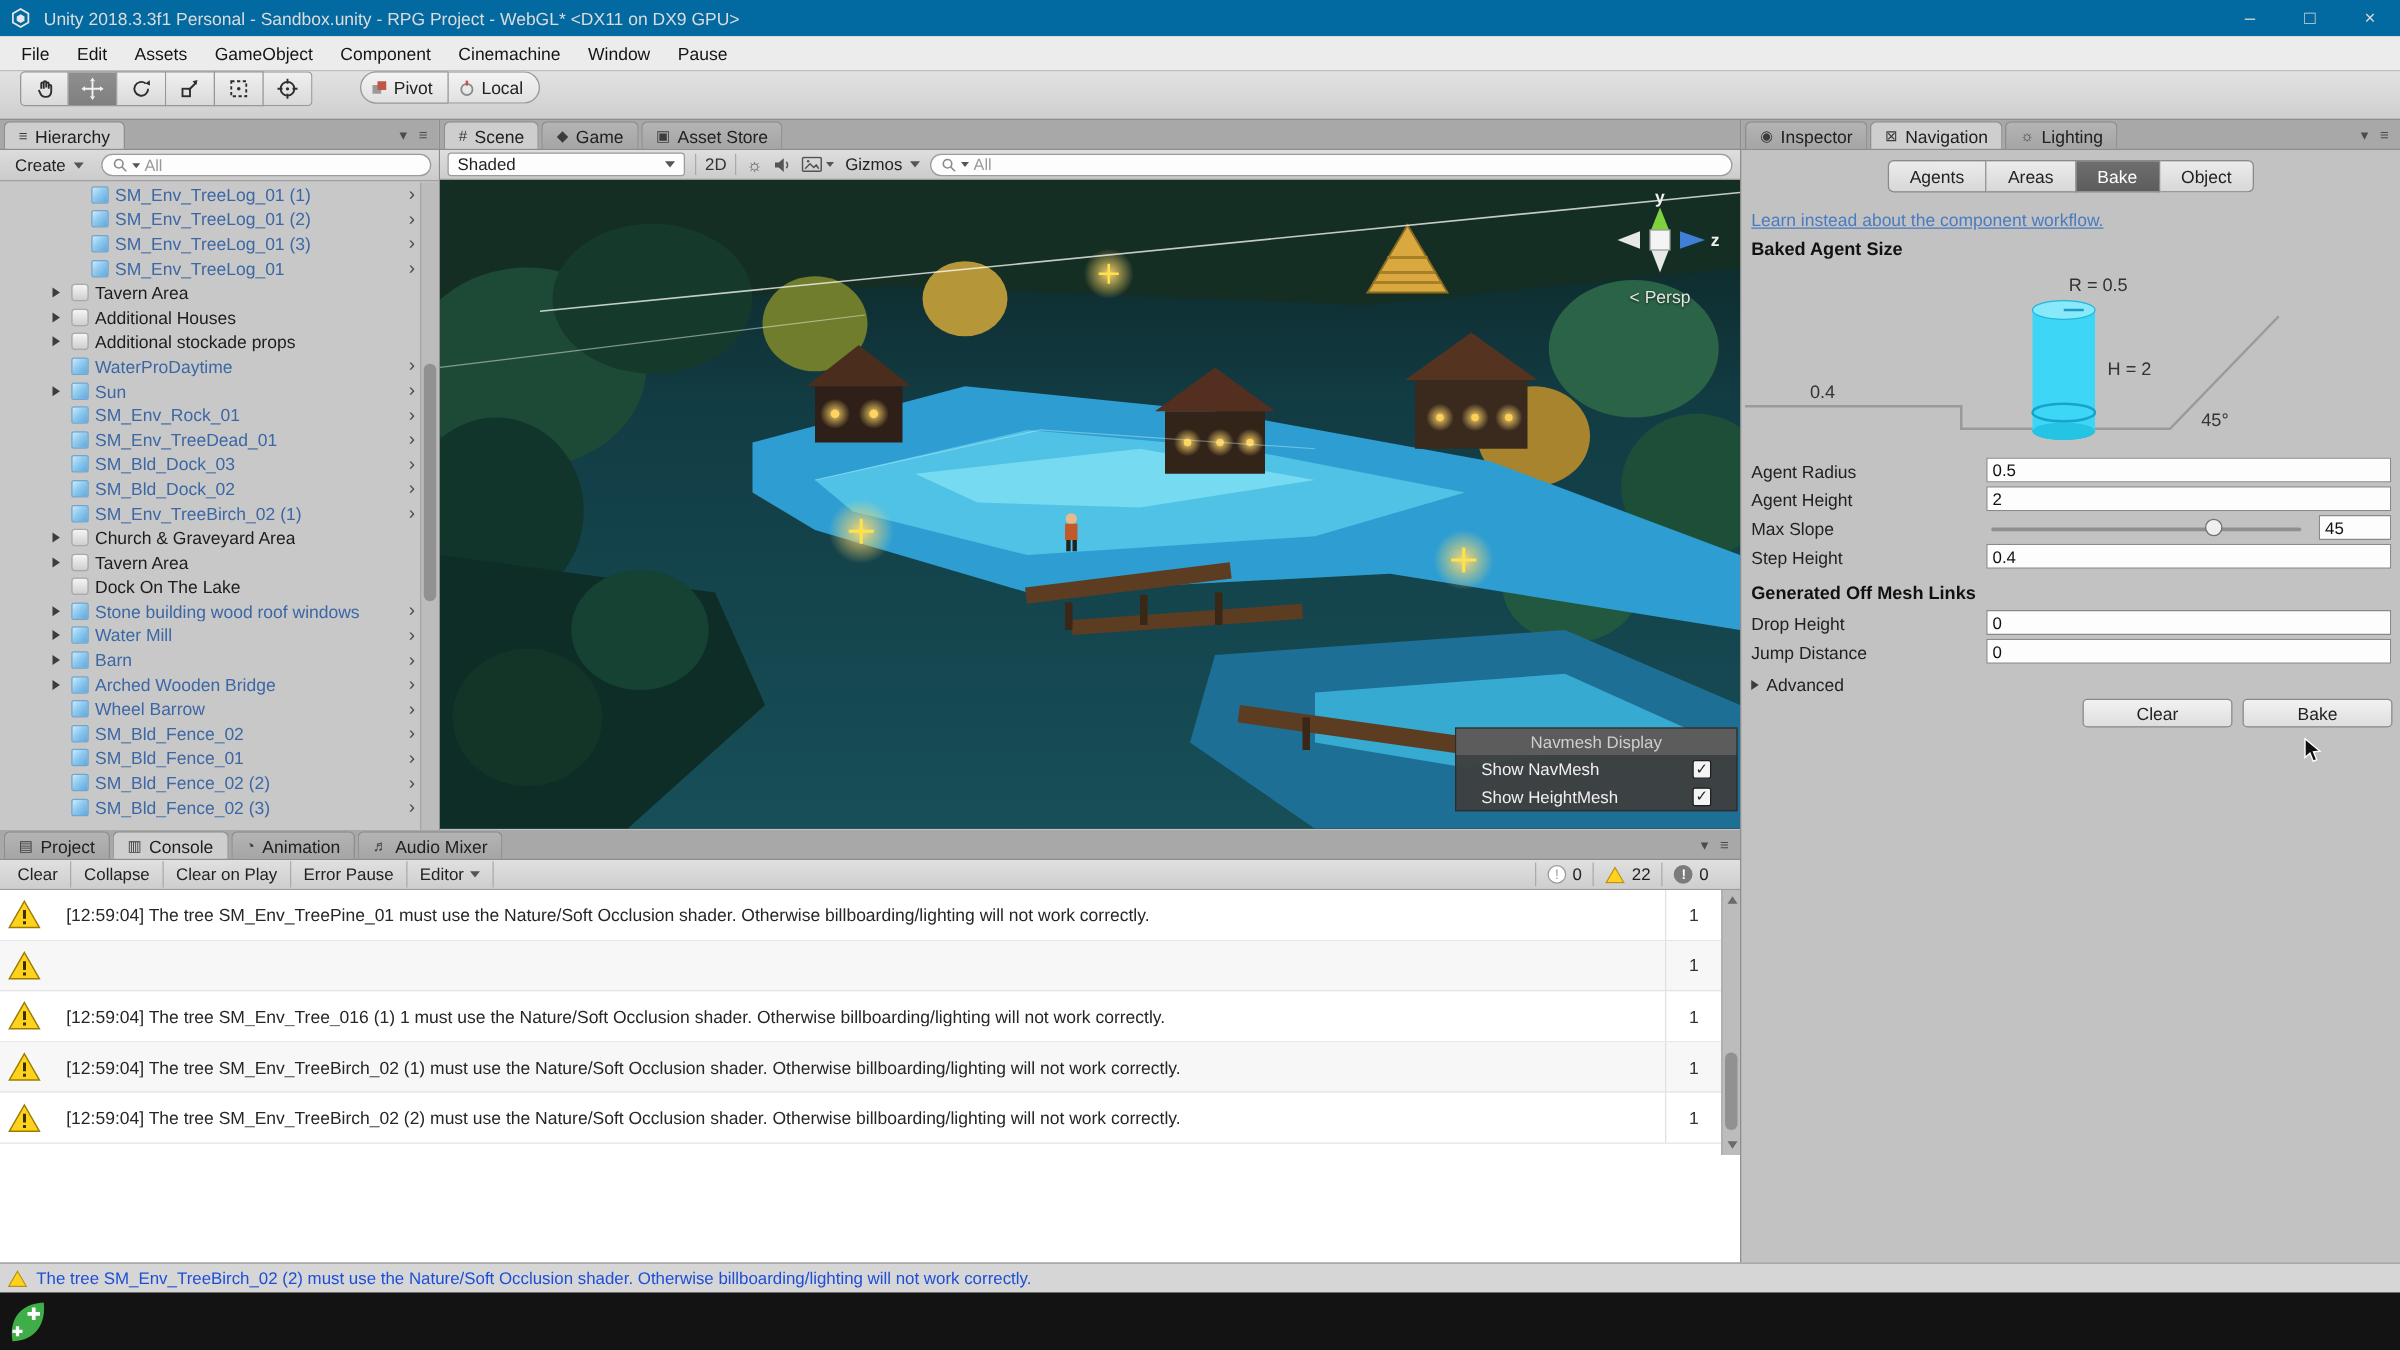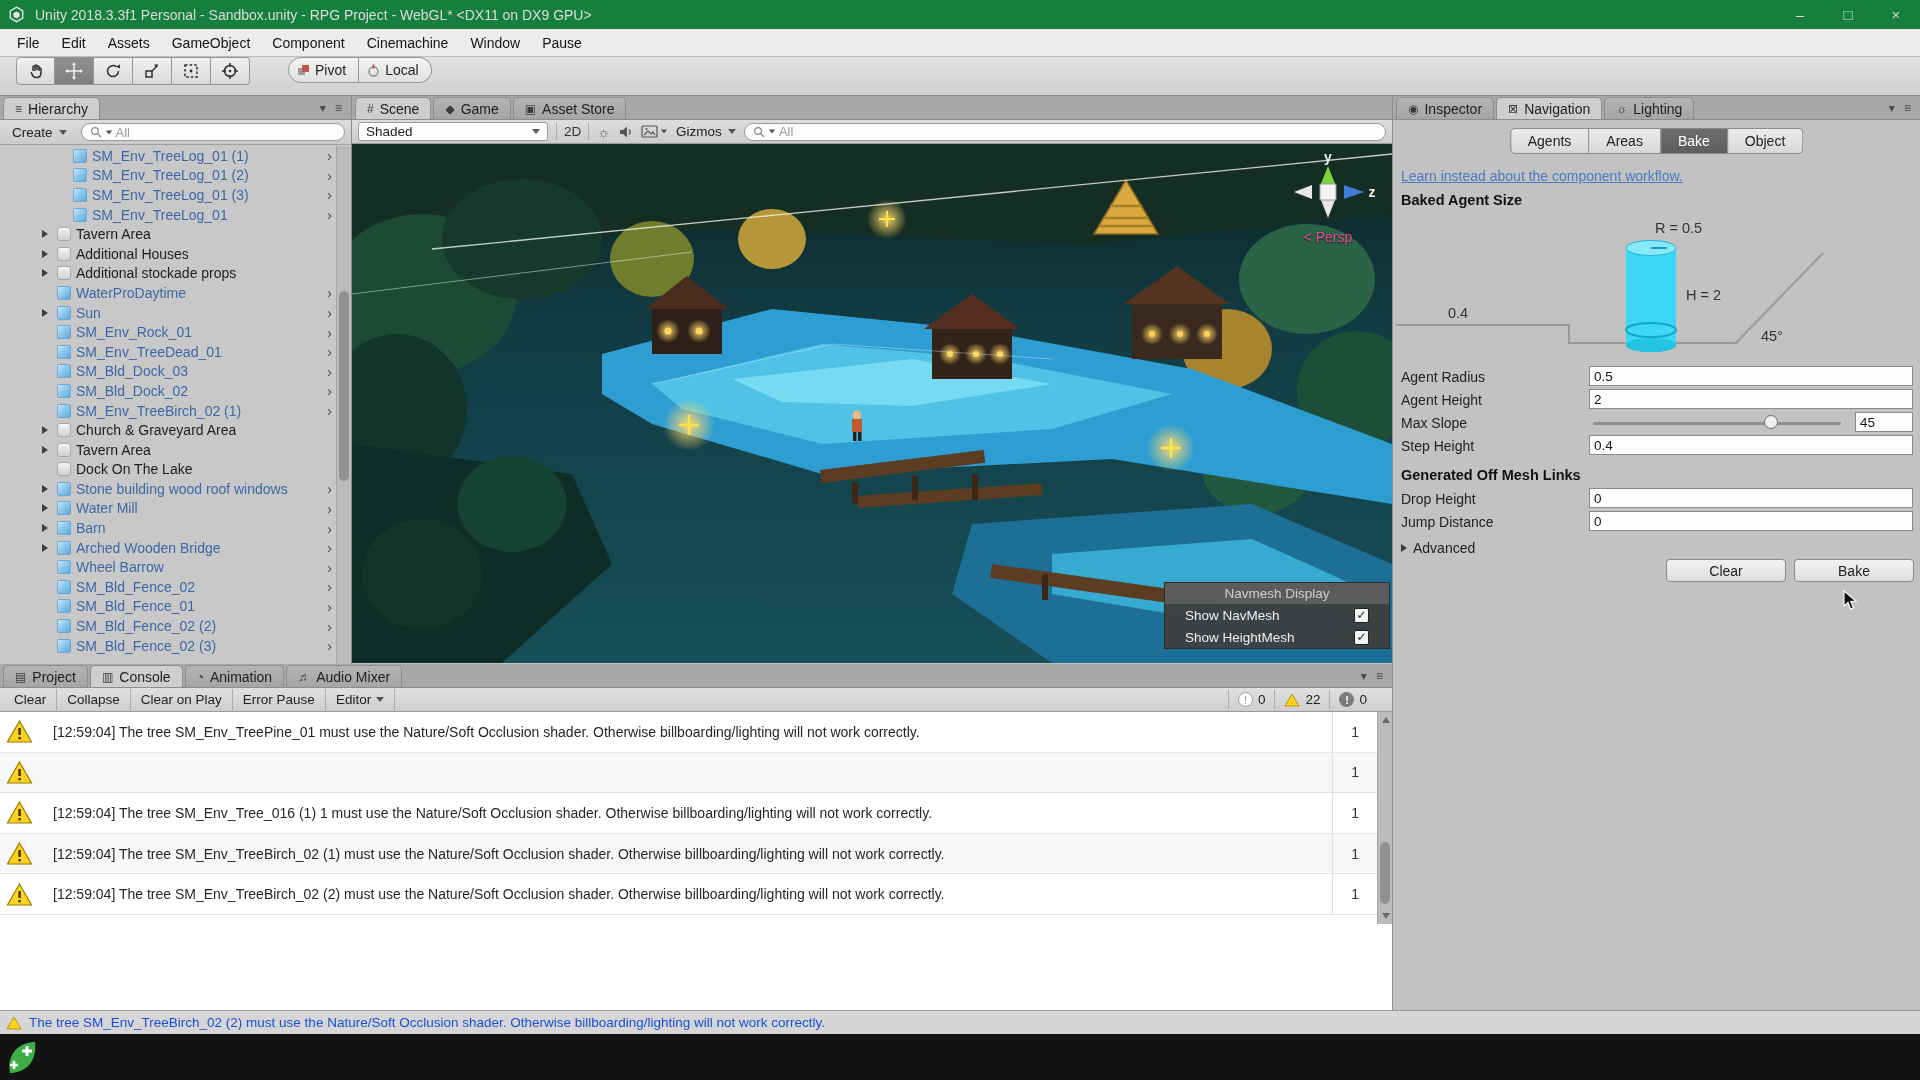--- a/index.html
+++ b/index.html
@@ -1,20 +1,20 @@
 <!DOCTYPE html>
 <html><head>
 <meta charset="utf-8">
 <style>
   * { margin:0; padding:0; box-sizing:border-box; }
   body { font-family:"Liberation Sans","DejaVu Sans",sans-serif; background:#000; }
   .root { position:relative; width:1920px; height:1080px; overflow:hidden; background:#c2c2c2; font-size:14px; color:#1c1c1c; }
 
   
-  .titlebar { position:absolute; left:0; top:0; width:1920px; height:29px; background:#15803d; display:flex; align-items:center; }
+  .titlebar { position:absolute; left:0; top:0; width:1920px; height:29px; background:#0369a1; display:flex; align-items:center; }
   .ulogo { margin-left:8px; display:flex; }
   .titletext { color:#dcdcdc; font-size:14px; margin-left:10px; white-space:nowrap; }
   .wincontrols { margin-left:auto; display:flex; }
   .winbtn { width:48px; height:29px; display:flex; align-items:center; justify-content:center; color:#d8d8d8; font-size:15px; cursor:default; }
 
   
   .menubar { position:absolute; left:0; top:29px; width:1920px; height:28px; background:#ececec; border-bottom:1px solid #bdbdbd; display:flex; align-items:center; padding-left:6px; }
   .menuitem { padding:0 11px; font-size:14px; color:#141414; }
 
   
@@ -78,21 +78,21 @@
   .scenecol { position:absolute; left:352px; top:96px; width:1040px; height:568px; background:#c2c2c2; }
   .scenetoolbar { height:24px; background:linear-gradient(#dedede,#cccccc); border-bottom:1px solid #9a9a9a; display:flex; align-items:center; padding:0 6px; gap:8px; }
   .shadedbox { width:190px; height:19px; background:#fdfdfd; border:1px solid #9b9b9b; border-radius:3px; display:flex; align-items:center; justify-content:space-between; padding:0 7px; font-size:13.5px; color:#222; }
   .minibtn { font-size:13.5px; color:#333; padding:1px 7px; border-left:1px solid #aaa; border-right:1px solid #aaa; }
   .sticon { display:flex; align-items:center; gap:2px; color:#555; }
   .gizmosbtn { display:flex; align-items:center; gap:6px; font-size:13.5px; color:#222; margin-left:auto; }
   .scene-search { width:252px; }
   .viewport { position:relative; width:1040px; height:519px; background:#10323c; overflow:hidden; }
   .viewport > svg.art { position:absolute; left:0; top:0; }
   .gizmo3d { position:absolute; right:16px; top:6px; width:96px; text-align:center; }
-  .persp { color:#ec4899; font-size:14px; text-shadow:0 1px 2px rgba(0,0,0,.7); margin-top:-4px; }
+  .persp { color:#e5e5e5; font-size:14px; text-shadow:0 1px 2px rgba(0,0,0,.7); margin-top:-4px; }
   .navmeshbox { position:absolute; right:2px; bottom:14px; width:226px; background:rgba(62,62,62,.95); border:1px solid #2c2c2c; }
   .nmtitle { height:21px; background:#5c5c5c; color:#cfcfcf; font-size:13.5px; display:flex; align-items:center; justify-content:center; }
   .nmrow { height:22px; display:flex; align-items:center; padding:0 20px; }
   .nmlabel { color:#f0f0f0; font-size:13.5px; }
   .nmcheck { margin-left:auto; width:15px; height:15px; background:#f4f4f4; border:1px solid #1f1f1f; border-radius:2px; color:#222; font-size:12px; font-weight:bold; display:flex; align-items:center; justify-content:center; }
 
   
   .rightpanel { position:absolute; left:1392px; top:96px; width:528px; height:914px; background:#c2c2c2; border-left:1px solid #8d8d8d; }
   .subtabs { position:absolute; left:50%; transform:translateX(-50%); top:32px; display:flex; }
   .subtab { padding:4px 17px; font-size:14px; color:#222; background:linear-gradient(#ececec,#d8d8d8); border:1px solid #8a8a8a; border-left:none; }

